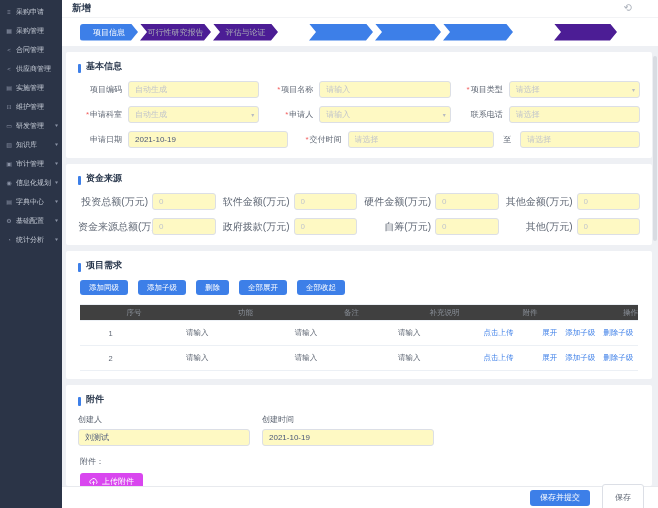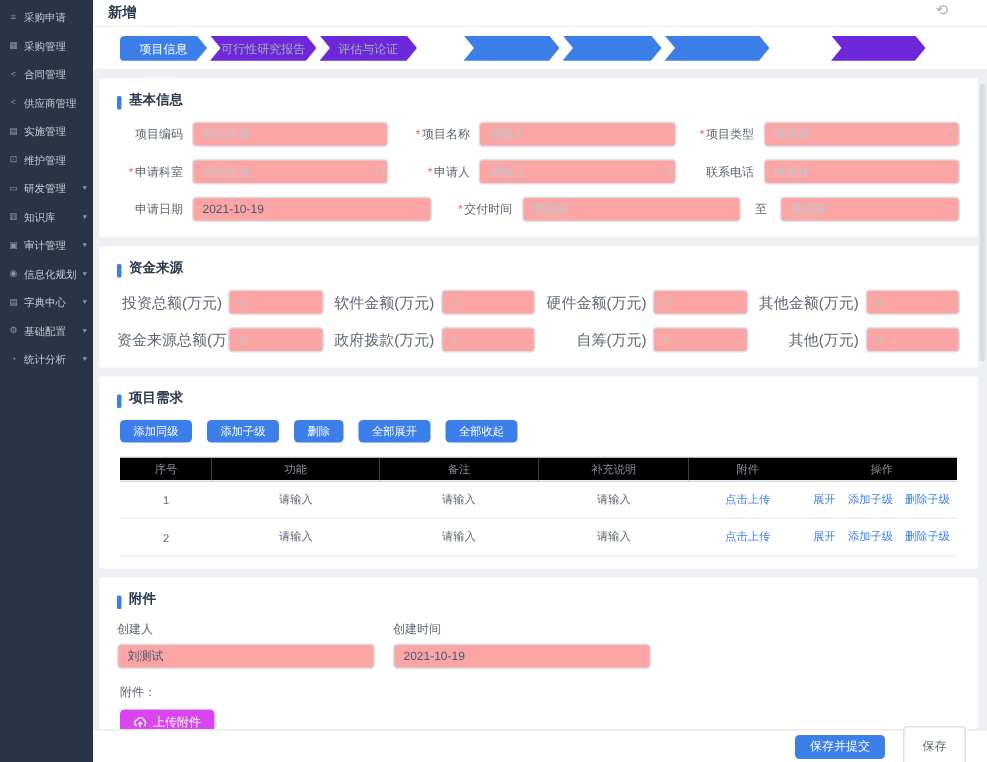--- a/index.html
+++ b/index.html
@@ -18,44 +18,44 @@
   .main { position:absolute; left:62px; top:0; right:0; bottom:0; }
   .topbar { position:relative; height:18px; background:#fff; border-bottom:1px solid #f2f3f5; display:flex; align-items:center; padding:0 10px; }
   .page-title { font-size:9.5px; font-weight:bold; color:#2c3a4f; }
   .back-icon { position:absolute; right:26px; top:2px; font-size:10px; color:#aab0ba; cursor:pointer; }
 
   .steps-row { height:28px; background:#fff; display:flex; align-items:center; padding-left:18px; }
   .step { height:17px; display:flex; align-items:center; justify-content:center; font-size:8px; flex:none;
           clip-path:polygon(0 0, calc(100% - 7px) 0, 100% 50%, calc(100% - 7px) 100%, 0 100%, 7px 50%); margin-right:2px; cursor:pointer; }
   .step.first { clip-path:polygon(0 0, calc(100% - 7px) 0, 100% 50%, calc(100% - 7px) 100%, 0 100%); border-radius:3px 0 0 3px; }
   .step.active { background:#3d7fe8; color:#fff; }
-  .step.inactive { background:#6d28d9; color:#a9adb5; }
+  .step.inactive { background:#4c1d95; color:#a9adb5; }
 
   .content { position:absolute; left:0; right:0; top:46px; bottom:22px; padding:6px 6px 0 4px; overflow:hidden; }
   .card { background:#fff; border-radius:2px; padding:8px 12px; margin-bottom:6px; }
   .sec-title { display:flex; align-items:flex-end; font-size:9px; font-weight:bold; color:#2c3a4f; margin-bottom:8px; }
   .sec-bar { width:3px; height:9px; background:#3d7fe8; margin-right:5px; border-radius:1px; }
 
   .frow { display:grid; grid-template-columns:44px 1fr 48px 1fr 46px 1fr; column-gap:6px; align-items:center; margin-bottom:8px; }
   .frow3 { display:grid; grid-template-columns:44px 1fr 48px .92fr 14px .75fr; column-gap:6px; align-items:center; margin-bottom:20px; }
   .flabel { text-align:right; font-size:8px; color:#5f6774; white-space:nowrap; }
   .req { color:#f25f5f; margin-right:1px; }
   .ibox { position:relative; }
-  .inp { width:100%; height:17px; border:1px solid #dcdfe6; border-radius:3px; padding:0 6px; font-size:8px; color:#4a5779; background:#fca5a5; outline:none; font-family:inherit; }
+  .inp { width:100%; height:17px; border:1px solid #dcdfe6; border-radius:3px; padding:0 6px; font-size:8px; color:#4a5779; background:#fef9c3; outline:none; font-family:inherit; }
   .inp::placeholder { color:#c0c4cc; }
   .sel-caret { position:absolute; right:5px; top:5px; font-size:6px; color:#b6bac2; pointer-events:none; }
 
   .frow4 { display:grid; grid-template-columns:70px 1fr 70px 1fr 70px 1fr 70px 1fr; column-gap:4px; align-items:center; margin-bottom:8px; }
   .flabel.small { font-size:10px; }
 
   .btn-row { display:flex; gap:10px; margin:2px 2px 9px 2px; }
   .btn-blue { background:#3d7fe8; color:#fff; border:none; border-radius:3px; height:15px; padding:0 9px; font-size:7.5px; font-family:inherit; cursor:pointer; }
 
   table.req-table { width:calc(100% - 4px); margin-left:2px; border-collapse:collapse; font-size:7.5px; }
-  .req-table th { background:#000000; color:#8a9099; font-weight:normal; height:16px; border:1px solid #ecf0f5; border-left:none; border-right:none; }
+  .req-table th { background:#404040; color:#8a9099; font-weight:normal; height:16px; border:1px solid #ecf0f5; border-left:none; border-right:none;text-align:right; }
   .req-table td { height:25px; text-align:center; border-bottom:1px solid #ecf0f5; color:#5f6774; background:#fff; }
   .ph-text { color:#c0c4cc; }
   .link { color:#3d7fe8; cursor:pointer; }
   .ops a { color:#3d7fe8; text-decoration:none; margin:0 3px; cursor:pointer; }
 
   .att-fields { display:flex; gap:12px; margin-bottom:10px; }
   .att-field { width:172px; }
   .att-field .flabel { display:block; text-align:left; margin-bottom:4px; }
   .file-label { margin:2px 0 6px 2px; }
   .upload-btn { display:inline-flex; align-items:center; gap:4px; background:#d946ef; color:#fff; border:none; border-radius:3px; height:17px; padding:0 9px; font-size:8px; font-family:inherit; cursor:pointer; margin-left:2px; }

